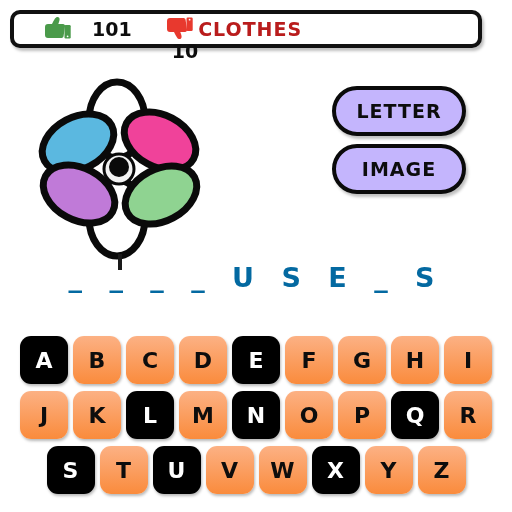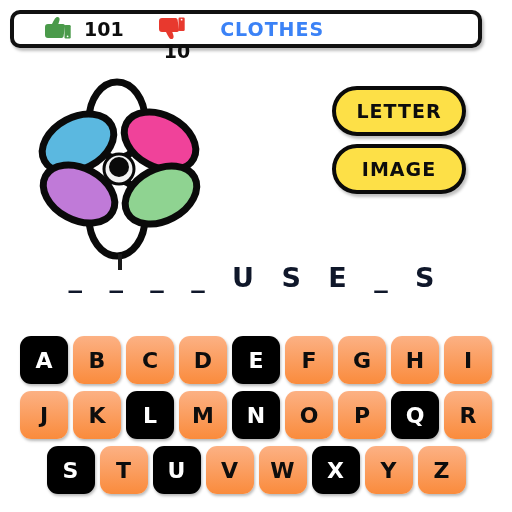--- a/index.html
+++ b/index.html
@@ -33,62 +33,61 @@
   .stat-group {
     display: flex;
     align-items: center;
     height: 100%;
   }
   .thumb-icon {
     width: 30px;
     height: 26px;
     display: block;
   }
-  #thumbs-up-wrap { margin-left: 28px; }
+  #thumbs-up-wrap { margin-left: 28px; gap: 8px; }
   #likes-count {
     font-family: "DejaVu Sans", sans-serif;
     font-weight: bold;
     font-size: 19px;
     color: #0d0d0d;
     margin-left: 12px;
     letter-spacing: 0px;
   }
   #thumbs-down-wrap { margin-left: 28px; flex-direction: column; }
   #dislikes-count {
     font-family: "DejaVu Sans", sans-serif;
     font-weight: bold;
     font-size: 19px;
     color: #0d0d0d;
     margin-left: 12px;
   }
   #category-label {
     font-family: "DejaVu Sans", sans-serif;
     font-weight: bold;
     font-size: 19px;
-    color: #3b82f6;
-    margin-left: 30px;
+    color: #b91c1c;
     letter-spacing: 1px;
   }
 
   
   #puzzle-image {
     position: absolute;
     left: 34px;
     top: 58px;
     width: 176px;
     height: 215px;
   }
 
   
   .action-button {
     position: absolute;
     width: 134px;
     height: 50px;
     box-sizing: border-box;
-    background: #fde047;
+    background: #c4b5fd;
     border: 4px solid #0a0a0a;
     border-radius: 26px;
     display: flex;
     align-items: center;
     justify-content: center;
     font-family: "DejaVu Sans", sans-serif;
     font-weight: bold;
     font-size: 19px;
     color: #0d0d0d;
     letter-spacing: 1px;
@@ -101,21 +100,21 @@
   
   #word-display {
     position: absolute;
     left: 0;
     top: 262px;
     width: 512px;
     text-align: center;
     font-family: "DejaVu Sans", sans-serif;
     font-weight: bold;
     font-size: 27px;
-    color: #0f172a;
+    color: #0369a1;
     letter-spacing: 9px;
     white-space: pre;
   }
 
   
   #keyboard {
     position: absolute;
     left: 0;
     top: 336px;
     width: 512px;

